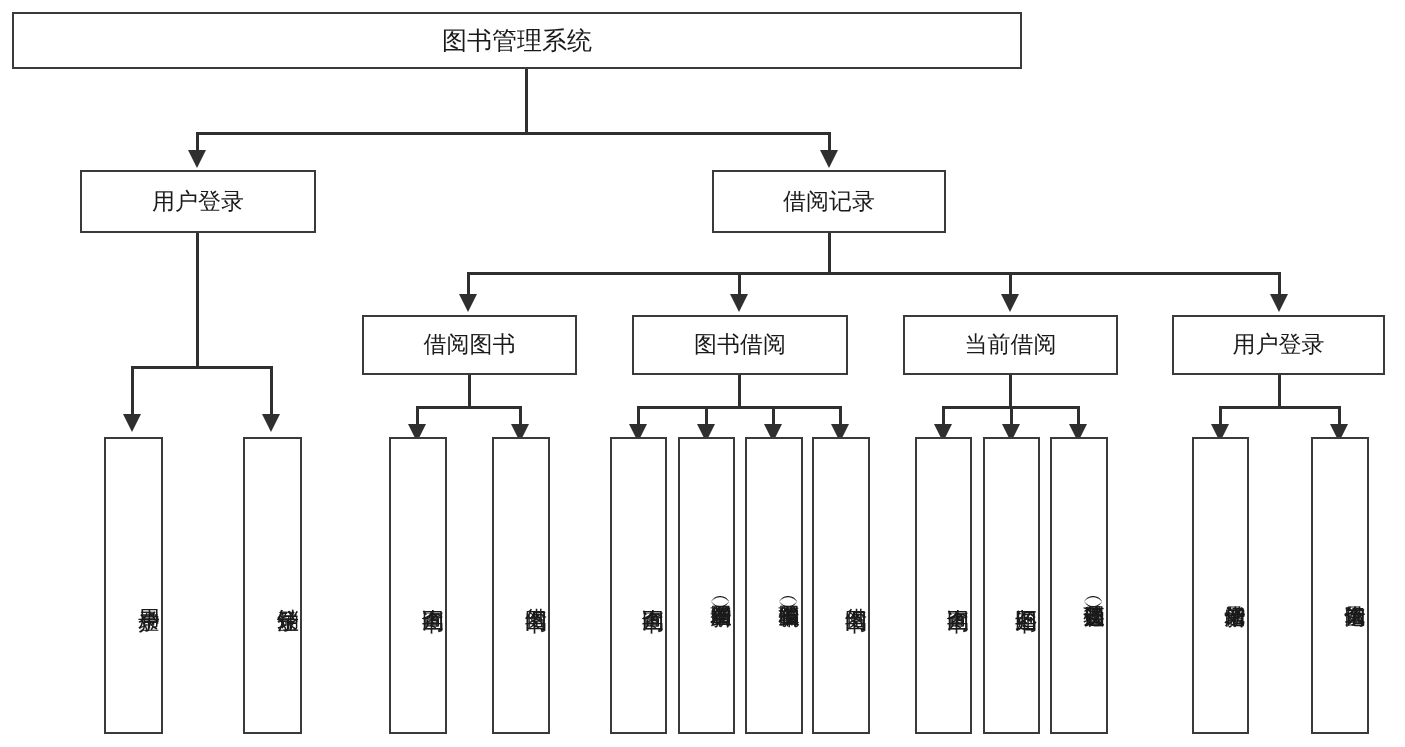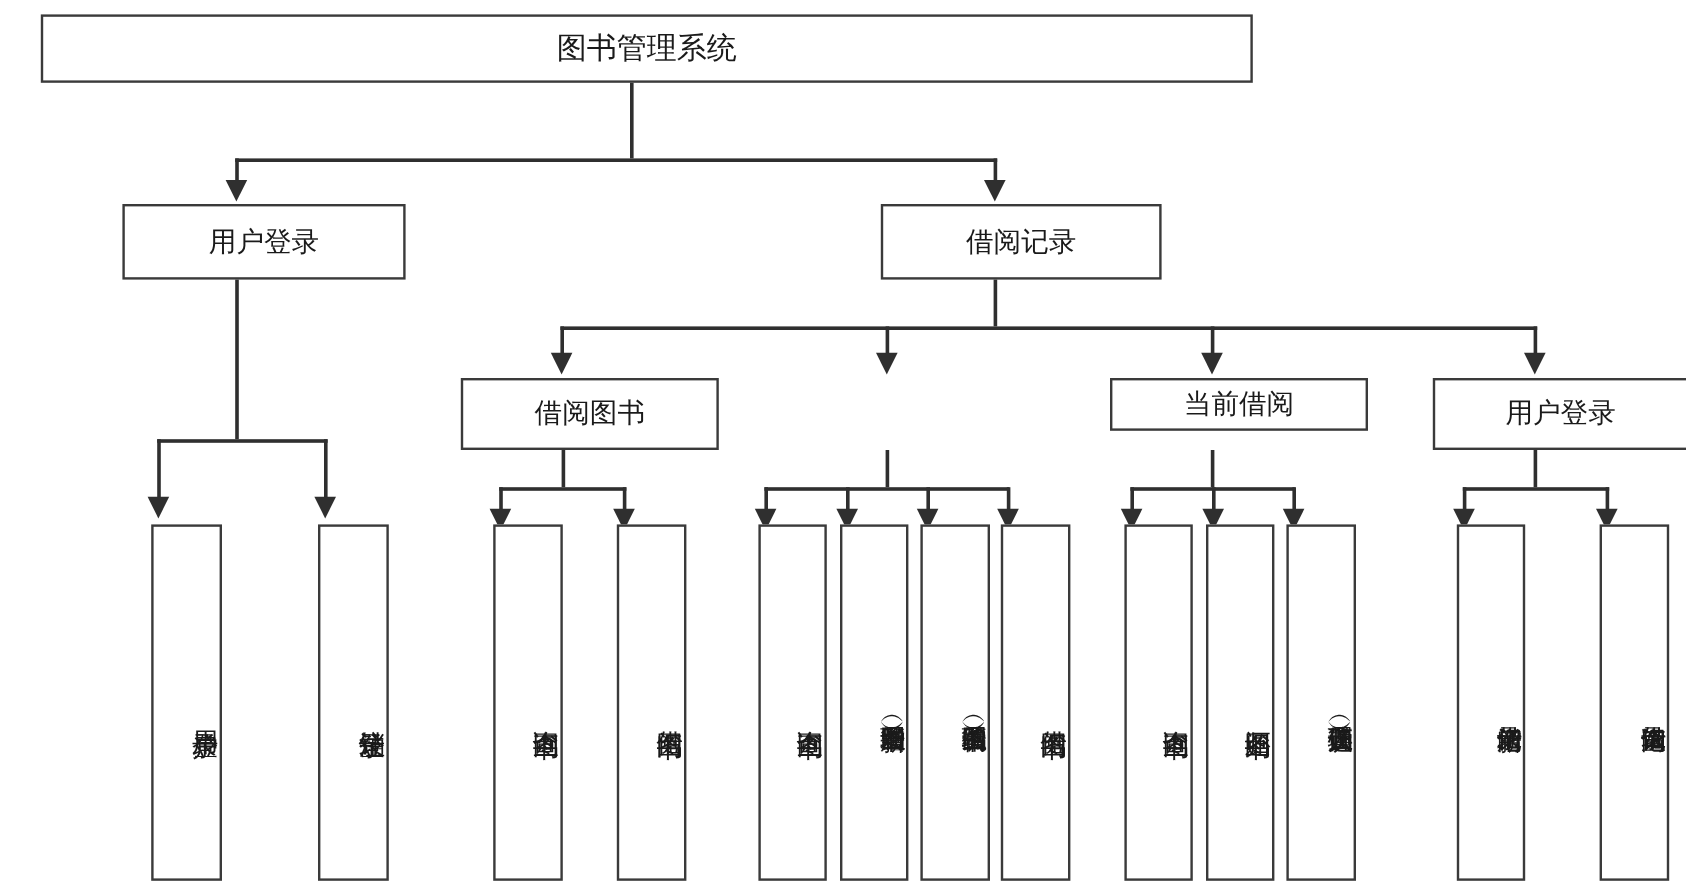--- a/index.html
+++ b/index.html
@@ -19,21 +19,20 @@
   }
   .node {
     position: absolute;
     box-sizing: border-box;
     border: 2px solid #3a3a3a;
     background: #ffffff;
     display: flex;
     align-items: center;
     justify-content: center;
     color: #1a1a1a;
-    margin-left: 22px;
   }
   .node.horiz {
     text-align: center;
     line-height: 1.1;
   }
   .node.vert {
     writing-mode: vertical-rl;
     text-orientation: upright;
     align-items: flex-start;
     justify-content: center;
@@ -116,21 +115,22 @@
   <div class="edge v" style="left:738px; top:272px; width:3px; height:25px;"></div>
   <div class="arrow" style="left:730px; top:294px;"></div>
 
   <div class="edge v" style="left:1009px; top:272px; width:3px; height:25px;"></div>
   <div class="arrow" style="left:1001px; top:294px;"></div>
 
   <div class="edge v" style="left:1278px; top:272px; width:3px; height:25px;"></div>
   <div class="arrow" style="left:1270px; top:294px;"></div>
 
   <div class="node horiz lvl3" style="left:362px; top:315px; width:215px; height:60px;">借阅图书</div>
-  <div class="node horiz lvl3" style="left:903px; top:315px; width:215px; height:44px;">当前借阅</div>
+  <div class="node horiz lvl3" style="left:632px; top:315px; width:216px; height:60px;">图书借阅</div>
+  <div class="node horiz lvl3" style="left:903px; top:315px; width:215px; height:60px;">当前借阅</div>
   <div class="node horiz lvl3" style="left:1172px; top:315px; width:213px; height:60px;">用户登录</div>
 
   <div class="edge v" style="left:468px; top:375px; width:3px; height:31px;"></div>
   <div class="edge h" style="left:416px; top:406px; width:106px; height:3px;"></div>
   <div class="edge v" style="left:416px; top:406px; width:3px; height:22px;"></div>
   <div class="arrow" style="left:408px; top:424px;"></div>
   <div class="edge v" style="left:519px; top:406px; width:3px; height:22px;"></div>
   <div class="arrow" style="left:511px; top:424px;"></div>
 
   <div class="edge v" style="left:738px; top:375px; width:3px; height:31px;"></div>

